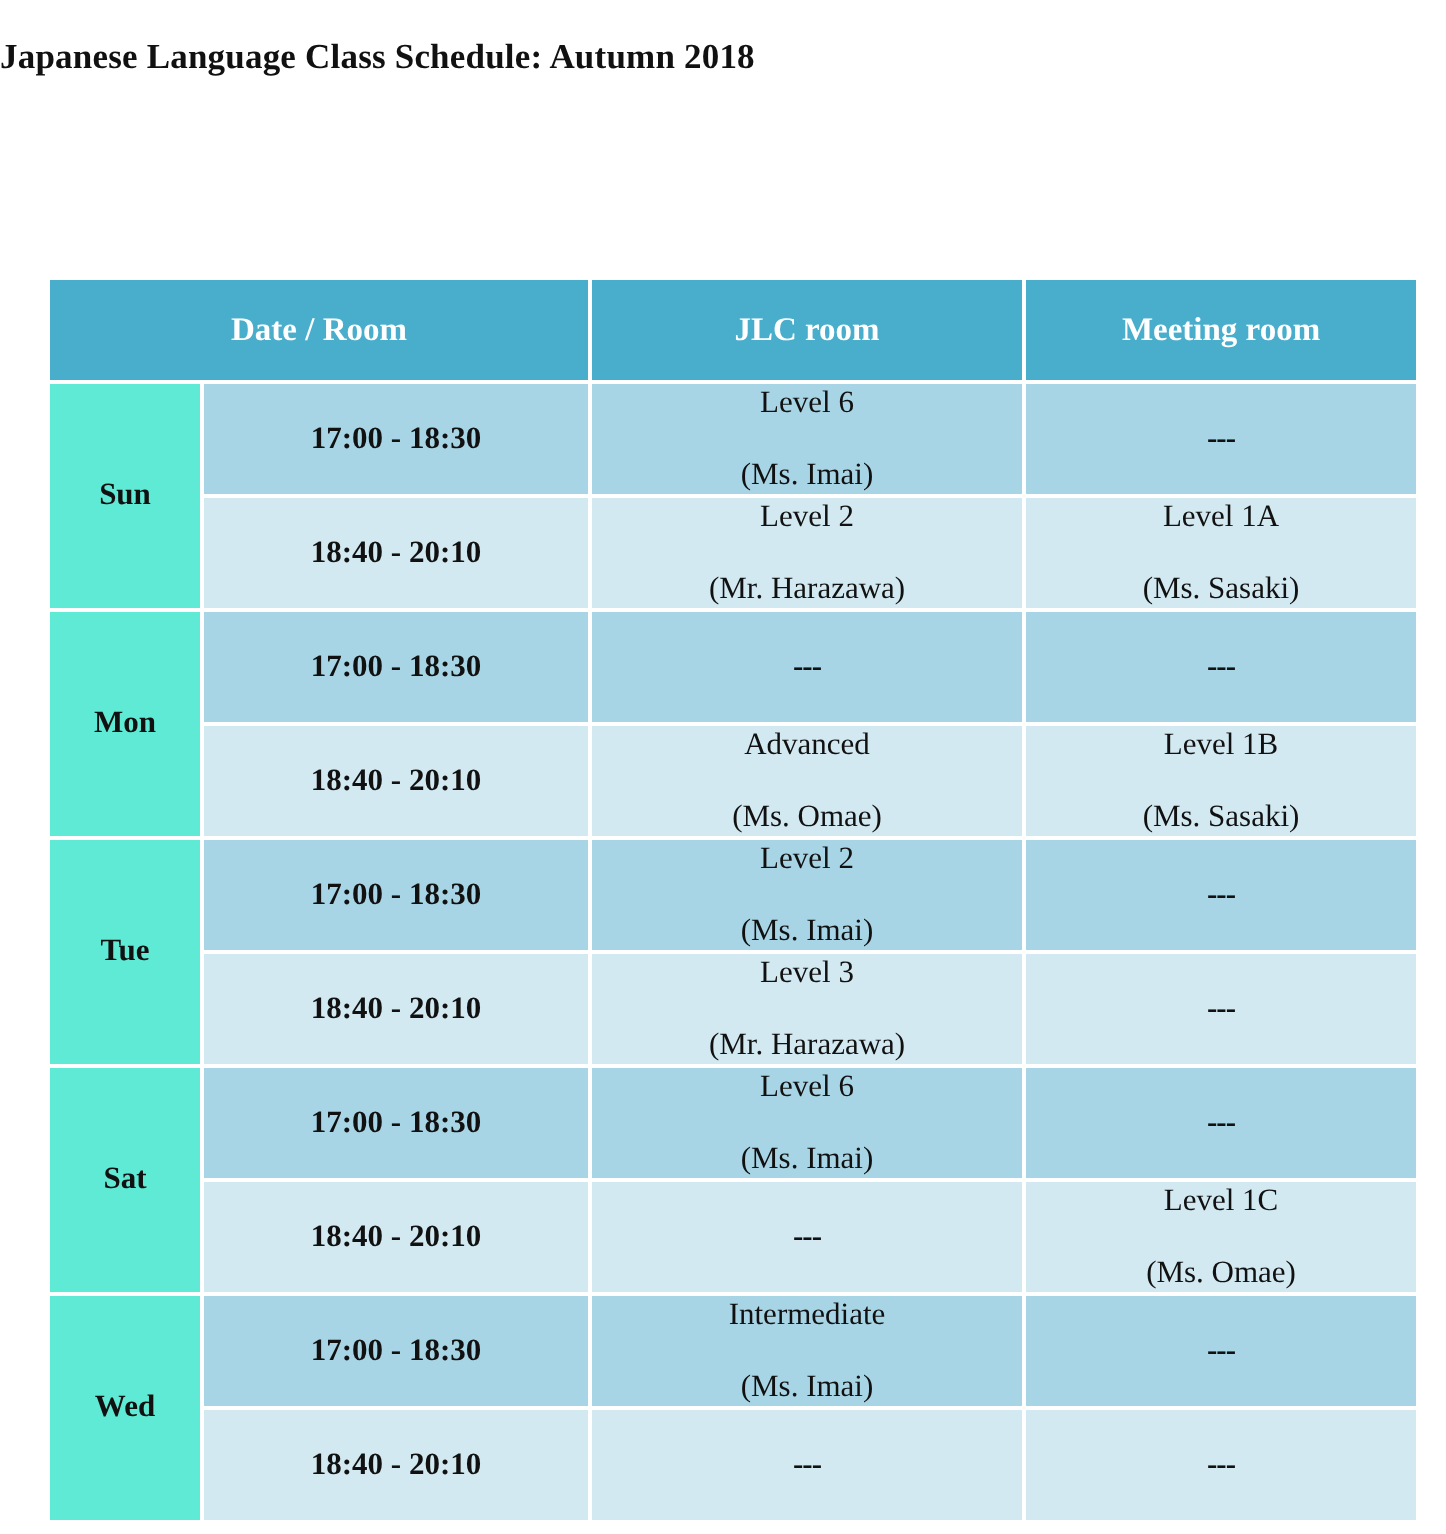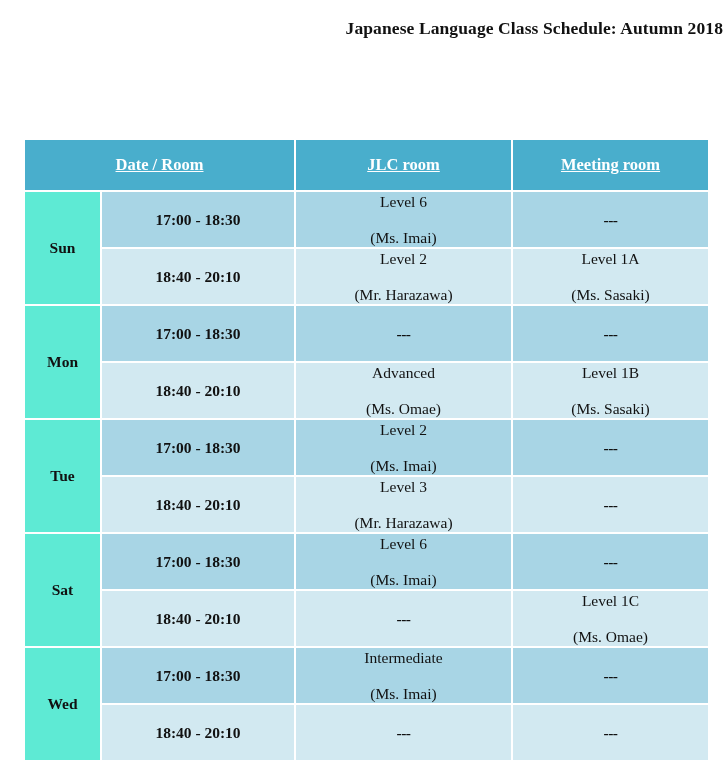--- a/index.html
+++ b/index.html
@@ -19,21 +19,21 @@
     position: relative;
     width: 723px;
     height: 767px;
   }
 
   .page-title {
     position: absolute;
     top: 18px;
     left: 0;
     width: 723px;
-    text-align: right;
+    text-align: left;
     font-size: 17.5px;
     font-weight: bold;
     letter-spacing: 0.1px;
     color: #111111;
     white-space: nowrap;
   }
 
   .schedule-table {
     position: absolute;
     left: 23px;
@@ -58,21 +58,20 @@
   .col-meet  { width: 195px; }
 
   .head-cell {
     background: #49AECC;
     color: #ffffff;
     font-weight: bold;
     font-size: 16.5px;
     height: 50px;
     line-height: 50px;
     white-space: nowrap;
-    text-decoration: underline;
   }
 
   .day-cell {
     background: #5eead4;
     color: #111111;
     font-weight: bold;
     font-size: 15.5px;
     white-space: nowrap;
   }
 

